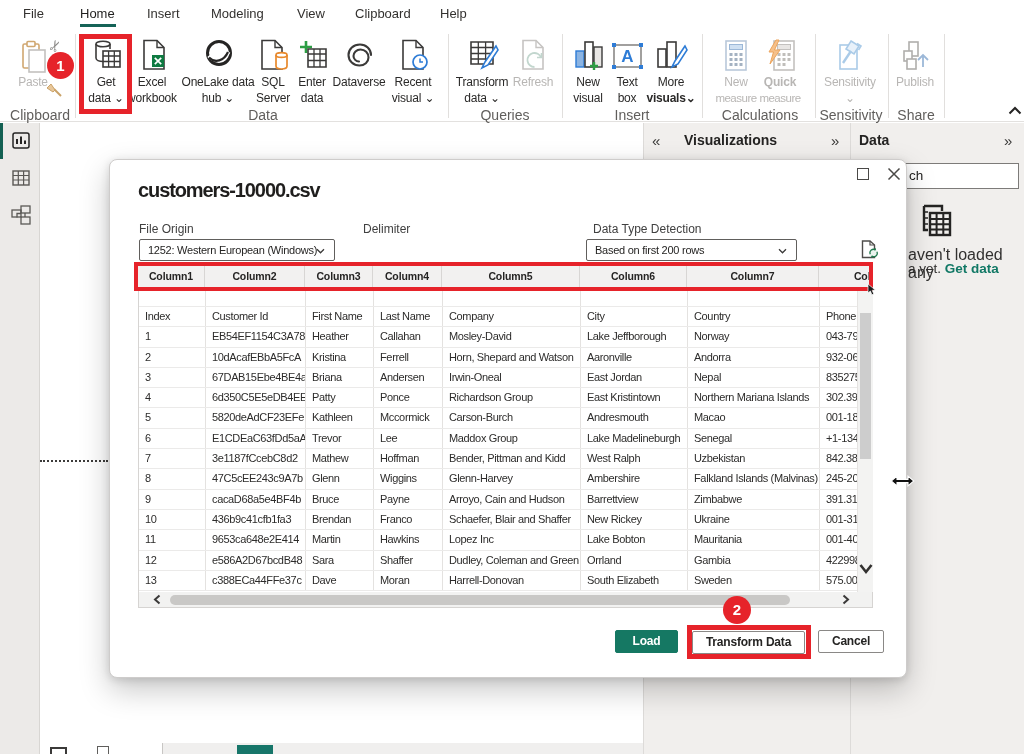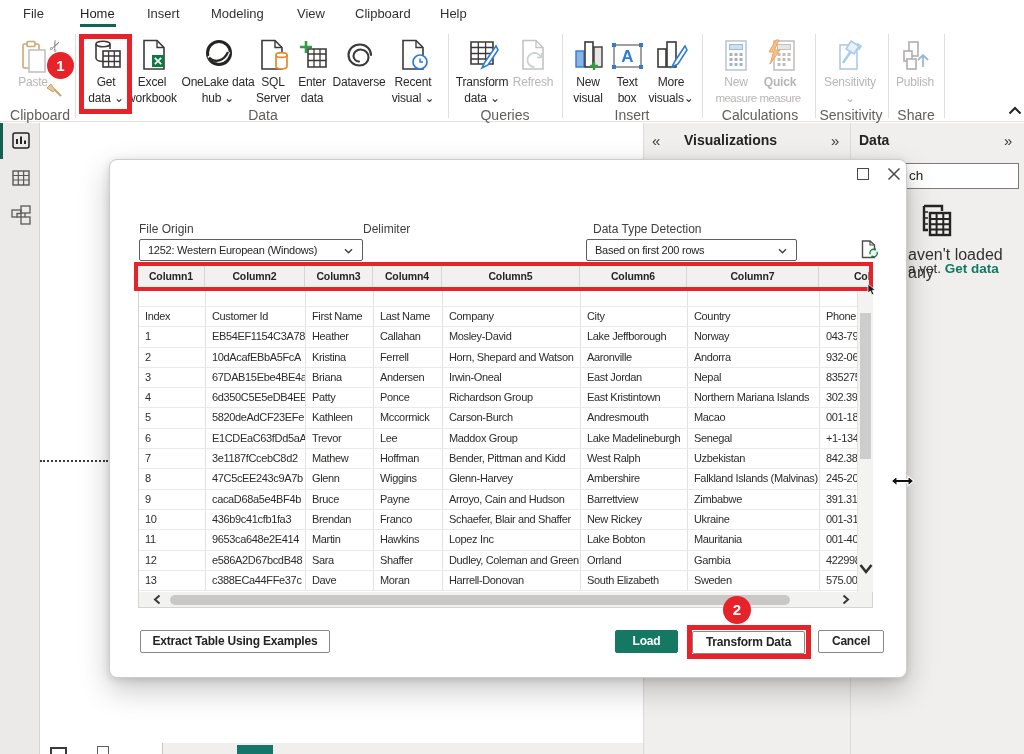--- a/index.html
+++ b/index.html
@@ -152,21 +152,21 @@
   <span class="lbl" style="left:627px;top:47px;">Text</span>
   <span class="lbl" style="left:627px;top:63px;">box</span>
 
   <svg class="abs" style="left:655px;top:11px;" width="34" height="34" viewBox="0 0 34 34">
     <rect x="3" y="10" width="8" height="18" fill="#fff" stroke="#3b3a39" stroke-width="1.6"></rect>
     <rect x="12" y="3" width="9" height="25" fill="#fff" stroke="#3b3a39" stroke-width="1.6"></rect>
     <path d="M30 7 L20 22 l-3 6 6 -3 L32 11 Z" fill="#fff" stroke="#2e7cd6" stroke-width="1.6"></path>
     <path d="M17 28 l2.6 -1 -1.8 -1.8 Z" fill="#2e7cd6"></path>
   </svg>
   <span class="lbl" style="left:671px;top:47px;">More</span>
-  <span class="lbl" style="left:671px;top:63px;">visuals⌄</span>
+  <span class="lbl" style="left:671px;top:63px;font-weight:bold;">visuals⌄</span>
 
   <svg class="abs" style="left:723px;top:11px;" width="26" height="34" viewBox="0 0 26 34">
     <rect x="3" y="2" width="20" height="29" fill="#fff" stroke="#b9c8da" stroke-width="1.6"></rect>
     <rect x="6.5" y="5.5" width="13" height="5" fill="#cfe0f2" stroke="#9cb8d8" stroke-width="1"></rect>
     <g fill="#a4b2c2">
       <rect x="6.5" y="14" width="3" height="3"></rect>
         <rect x="11.5" y="14" width="3" height="3"></rect>
         <rect x="16.5" y="14" width="3" height="3"></rect>
       <rect x="6.5" y="19" width="3" height="3"></rect>
         <rect x="11.5" y="19" width="3" height="3"></rect>
@@ -273,26 +273,27 @@
 <div class="abs" style="left:97px;top:746px;width:12px;height:10px;border:1.5px solid #605e5c;background:#fff;"></div>
 <div class="abs" style="left:237px;top:745px;width:36px;height:9px;background:#17766a;"></div>
 
 <div id="dialog" class="abs" style="left:109px;top:159px;width:798px;height:519px;background:#fff;border:1px solid #cecccb;border-radius:8px;box-shadow:0 12px 30px rgba(0,0,0,.22), 0 2px 8px rgba(0,0,0,.13);">
 
   <div class="abs" style="left:747px;top:8px;width:12px;height:12px;border:1.5px solid #4a4947;"></div>
   <svg class="abs" style="left:777px;top:7px;" width="14" height="14" viewBox="0 0 14 14">
     <path d="M1.5 1.5 L12.5 12.5 M12.5 1.5 L1.5 12.5" stroke="#4a4947" stroke-width="1.5"></path>
   </svg>
 
+  <div class="abs" style="left:28px;top:19px;font-size:20px;font-weight:bold;letter-spacing:-1.1px;color:#1f1e1d;">customers-10000.csv</div>
 
   <div class="abs" style="left:29px;top:62px;font-size:12px;color:#404040;">File Origin</div>
   <div class="abs" style="left:253px;top:62px;font-size:12px;color:#404040;">Delimiter</div>
   <div class="abs" style="left:483px;top:62px;font-size:12px;color:#404040;">Data Type Detection</div>
 
-  <div class="dd" style="left:29px;top:79px;width:224px;">1252: Western European (Windows)<svg class="ddc" width="9" height="6" viewBox="0 0 9 6">
+  <div class="dd" style="left:29px;top:79px;width:196px;">1252: Western European (Windows)<svg class="ddc" width="9" height="6" viewBox="0 0 9 6">
         <path d="M1 1.2 L4.5 4.8 L8 1.2" fill="none" stroke="#3b3a39" stroke-width="1.3"></path>
       </svg></div>
   <div class="dd" style="left:476px;top:79px;width:211px;">Based on first 200 rows<svg class="ddc" width="9" height="6" viewBox="0 0 9 6">
         <path d="M1 1.2 L4.5 4.8 L8 1.2" fill="none" stroke="#3b3a39" stroke-width="1.3"></path>
       </svg></div>
 
   <svg class="abs" style="left:751px;top:80px;" width="18" height="19" viewBox="0 0 18 19">
     <path d="M1.5 1 h7.5 l4.5 4 V17.5 H1.5 Z" fill="#fff" stroke="#4f4d4b" stroke-width="1.4"></path>
     <path d="M9 1 v4 h4.5" fill="none" stroke="#4f4d4b" stroke-width="1.2"></path>
     <circle cx="12.5" cy="13" r="4" fill="#eaf4ee" stroke="none"></circle>
@@ -347,21 +348,20 @@
         <div class="hc" style="width:107px;">Column6</div>
         <div class="hc" style="width:132px;">Column7</div>
         <div class="hc" style="width:114px;border-right:none;">Column8</div>
     </div>
   </div>
 
   <svg class="abs" style="left:757px;top:124px;" width="11" height="13" viewBox="0 0 11 13">
     <path d="M1 0 L1 9 L3.4 7 L4.9 10.8 L6.8 10 L5.2 6.3 L8.3 6 Z" fill="#1a1a1a" stroke="#fff" stroke-width="0.7"></path>
   </svg>
 
-  <div class="btn" style="left:30px;top:470px;width:190px;">Extract Table Using Examples</div>
   <div class="btn" style="left:505px;top:470px;width:63px;background:#157863;border-color:#157863;color:#fff;">Load</div>
   <div class="btn" style="left:582px;top:471px;width:113px;">Transform Data</div>
   <div class="btn" style="left:708px;top:470px;width:66px;">Cancel</div>
 
   <div class="abs" style="left:577px;top:465px;width:124px;height:34px;border:5px solid #e6232a;"></div>
   <div class="abs" style="left:613px;top:436px;width:28px;height:28px;border-radius:50%;background:#e6232a;color:#fff;font-size:15px;font-weight:bold;text-align:center;line-height:28px;">2</div>
 </div>
 
 <svg class="abs" style="left:890px;top:473px;" width="25" height="16" viewBox="0 0 25 16">
   <path d="M7 3.2 L1.2 8 L7 12.8 V9.6 H18 V12.8 L23.8 8 L18 3.2 V6.4 H7 Z" fill="#111" stroke="#fff" stroke-width="1.1"></path>

